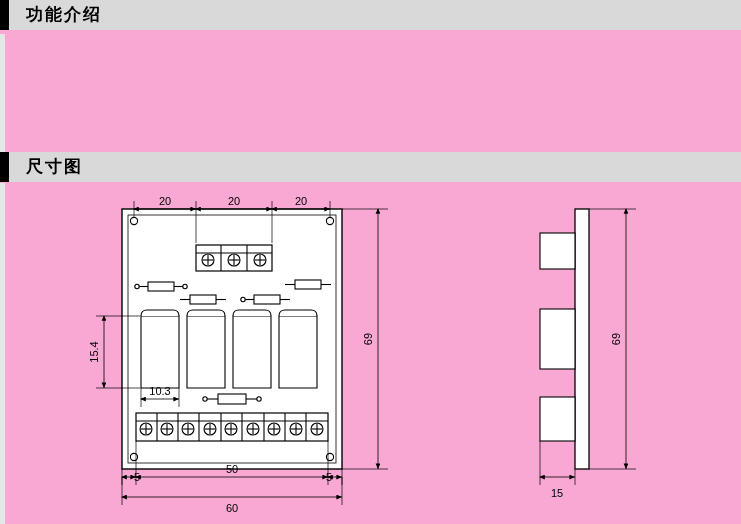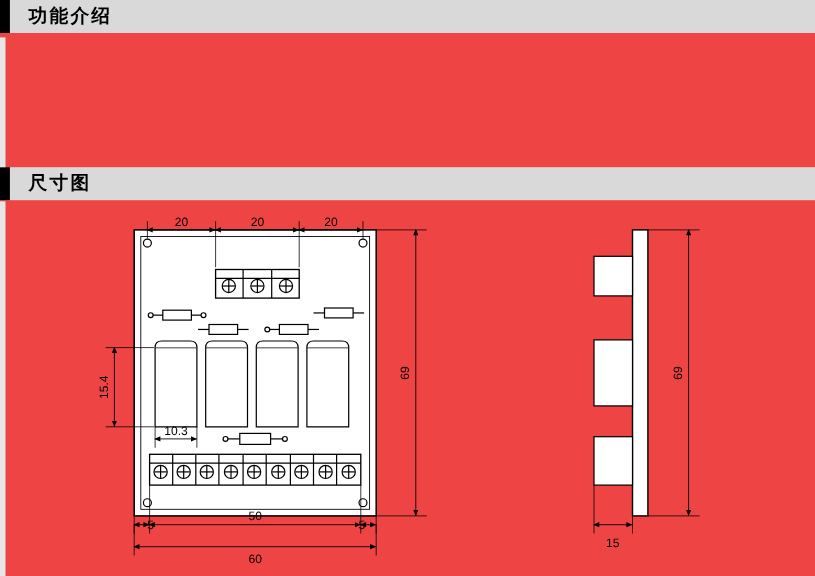--- a/index.html
+++ b/index.html
@@ -12,21 +12,21 @@
     background: #ffffff;
     font-family: "Liberation Sans", sans-serif;
     color: #000000;
     overflow: hidden;
     position: relative;
   }
   .page {
     position: relative;
     width: 741px;
     height: 524px;
-    background: #ef4444;
+    background: #f9a8d4;
   }
 
   
   .section-bar {
     position: absolute;
     left: 0;
     width: 741px;
     height: 30px;
     background: #d9d9d9;
   }

